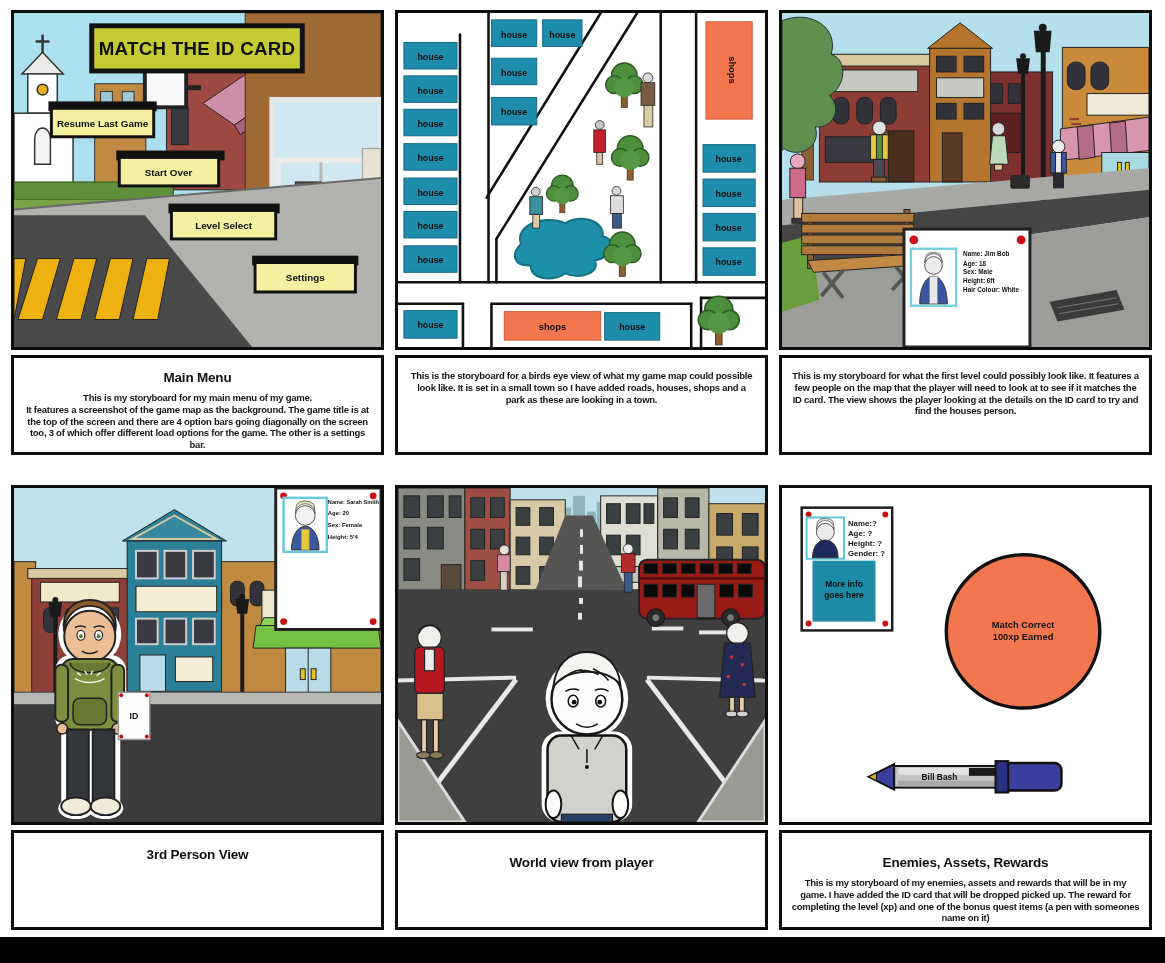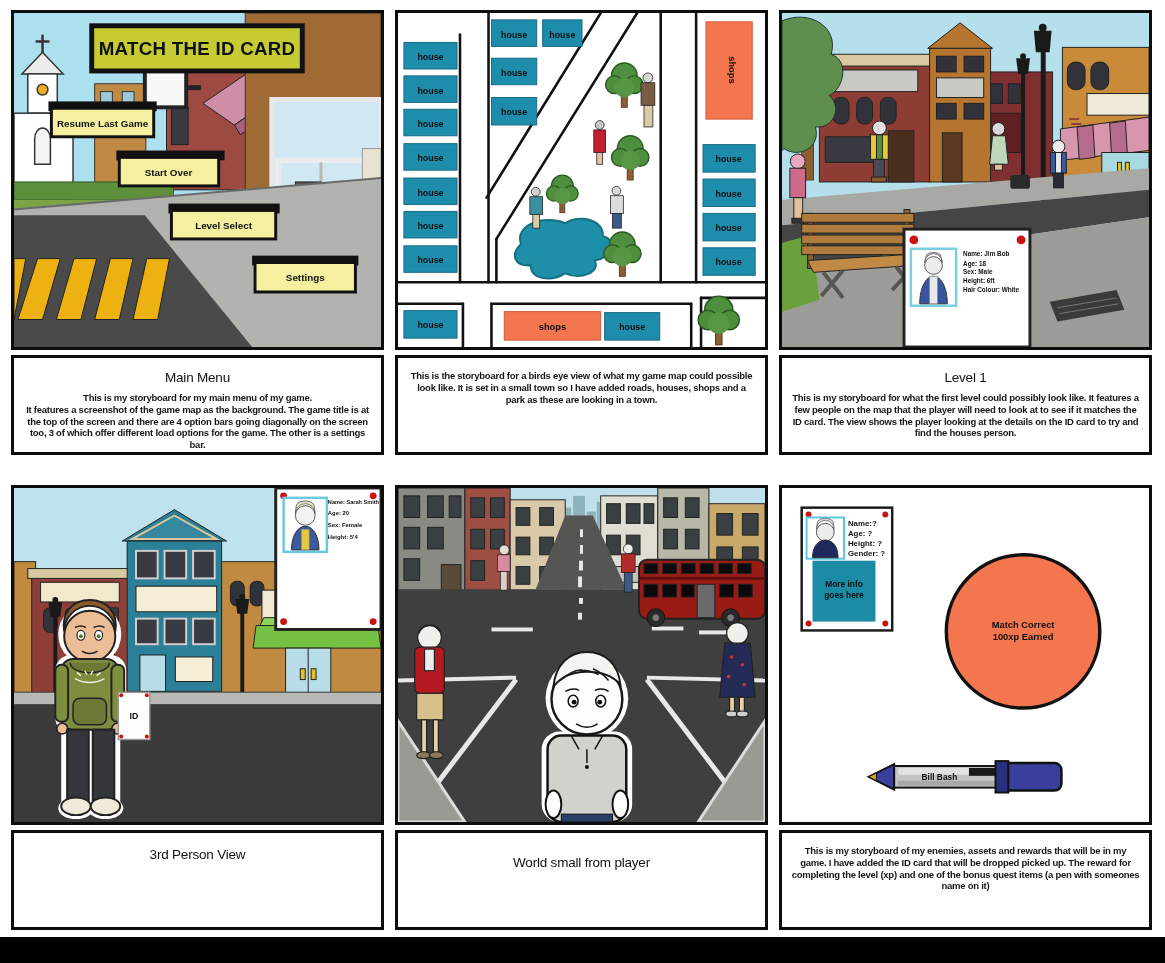--- a/index.html
+++ b/index.html
@@ -1,20 +1,20 @@
 <!DOCTYPE html>
 <html><head>
 <meta charset="utf-8">
 <style>
 *{margin:0;padding:0;box-sizing:border-box}
 html,body{background:#fff}
 body{width:1165px;height:963px;position:relative;font-family:"Liberation Sans",sans-serif;overflow:hidden}
 .scene{position:absolute;width:373px;height:340px;border:3px solid #0d0d0d;background:#fff;overflow:hidden}
 .caption{position:absolute;width:373px;height:100px;border:3px solid #0d0d0d;background:#fff;text-align:center;padding:12px 9px 0}
-.cap-title{font-size:13.5px;font-weight:400;letter-spacing:-.2px;margin-bottom:7px;color:#111}
+.cap-title{font-size:13.5px;font-weight:700;letter-spacing:-.2px;margin-bottom:7px;color:#111}
 .cap-body{font-size:9.5px;font-weight:700;letter-spacing:-.25px;line-height:1.24;color:#161616;white-space:pre-line}
 .footer-bar{position:absolute;left:0;top:937px;width:1165px;height:26px;background:#000}
 svg{display:block;width:100%;height:100%}
 svg text{font-family:"Liberation Sans",sans-serif;font-weight:700;fill:#101010}
 </style>
 </head>
 <body>
 
 <div class="scene" style="left:11px;top:10px">
 <svg viewBox="0 0 373 340" preserveAspectRatio="none">
@@ -663,26 +663,26 @@
 
 <div class="caption" style="left:11px;top:355px">
   <div class="cap-title">Main Menu</div>
   <div class="cap-body">This is my storyboard for my main menu of my game.
 It features a screenshot of the game map as the background. The game title is at the top of the screen and there are 4 option bars going diagonally on the screen too, 3 of which offer different load options for the game. The other is a settings bar.</div>
 </div>
 <div class="caption" style="left:395px;top:355px">
   <div class="cap-body">This is the storyboard for a birds eye view of what my game map could possible look like. It is set in a small town so I have added roads, houses, shops and a park as these are looking in a town.</div>
 </div>
 <div class="caption" style="left:779px;top:355px">
-  <div class="cap-title">Level 1</div>
   <div class="cap-body">This is my storyboard for what the first level could possibly look like. It features a few people on the map that the player will need to look at to see if it matches the ID card. The view shows the player looking at the details on the ID card to try and find the houses person.</div>
 </div>
 <div class="caption" style="left:11px;top:830px">
   <div class="cap-title" style="margin-top:2px">3rd Person View</div>
 </div>
 <div class="caption" style="left:395px;top:830px">
-  <div class="cap-title" style="margin-top:10px">World small from player</div>
+  <div class="cap-title" style="margin-top:10px">World view from player</div>
 </div>
 <div class="caption" style="left:779px;top:830px">
+  <div class="cap-title" style="margin-top:10px">Enemies, Assets, Rewards</div>
   <div class="cap-body">This is my storyboard of my enemies, assets and rewards that will be in my game. I have added the ID card that will be dropped picked up. The reward for completing the level (xp) and one of the bonus quest items (a pen with someones name on it)</div>
 </div>
 
 <div class="footer-bar"></div>
 
 </body></html>

